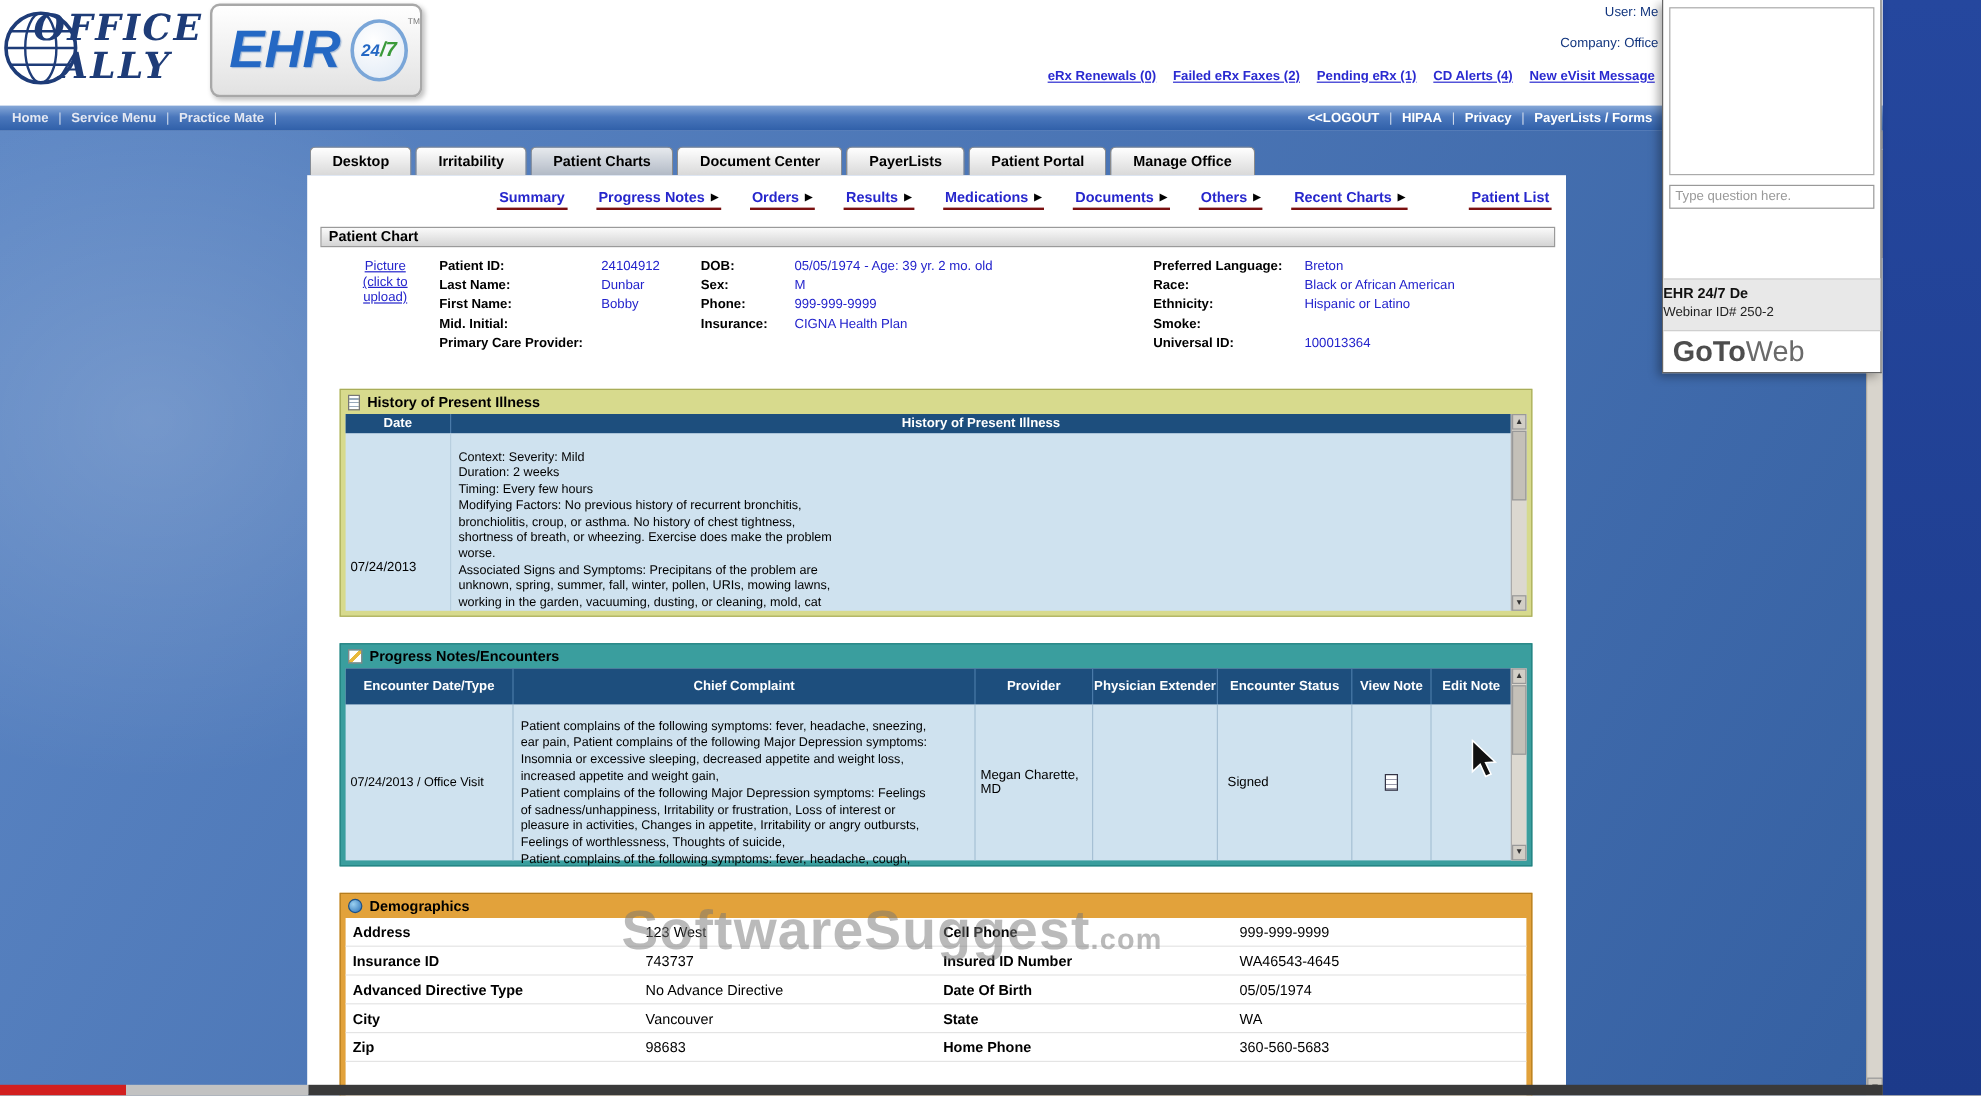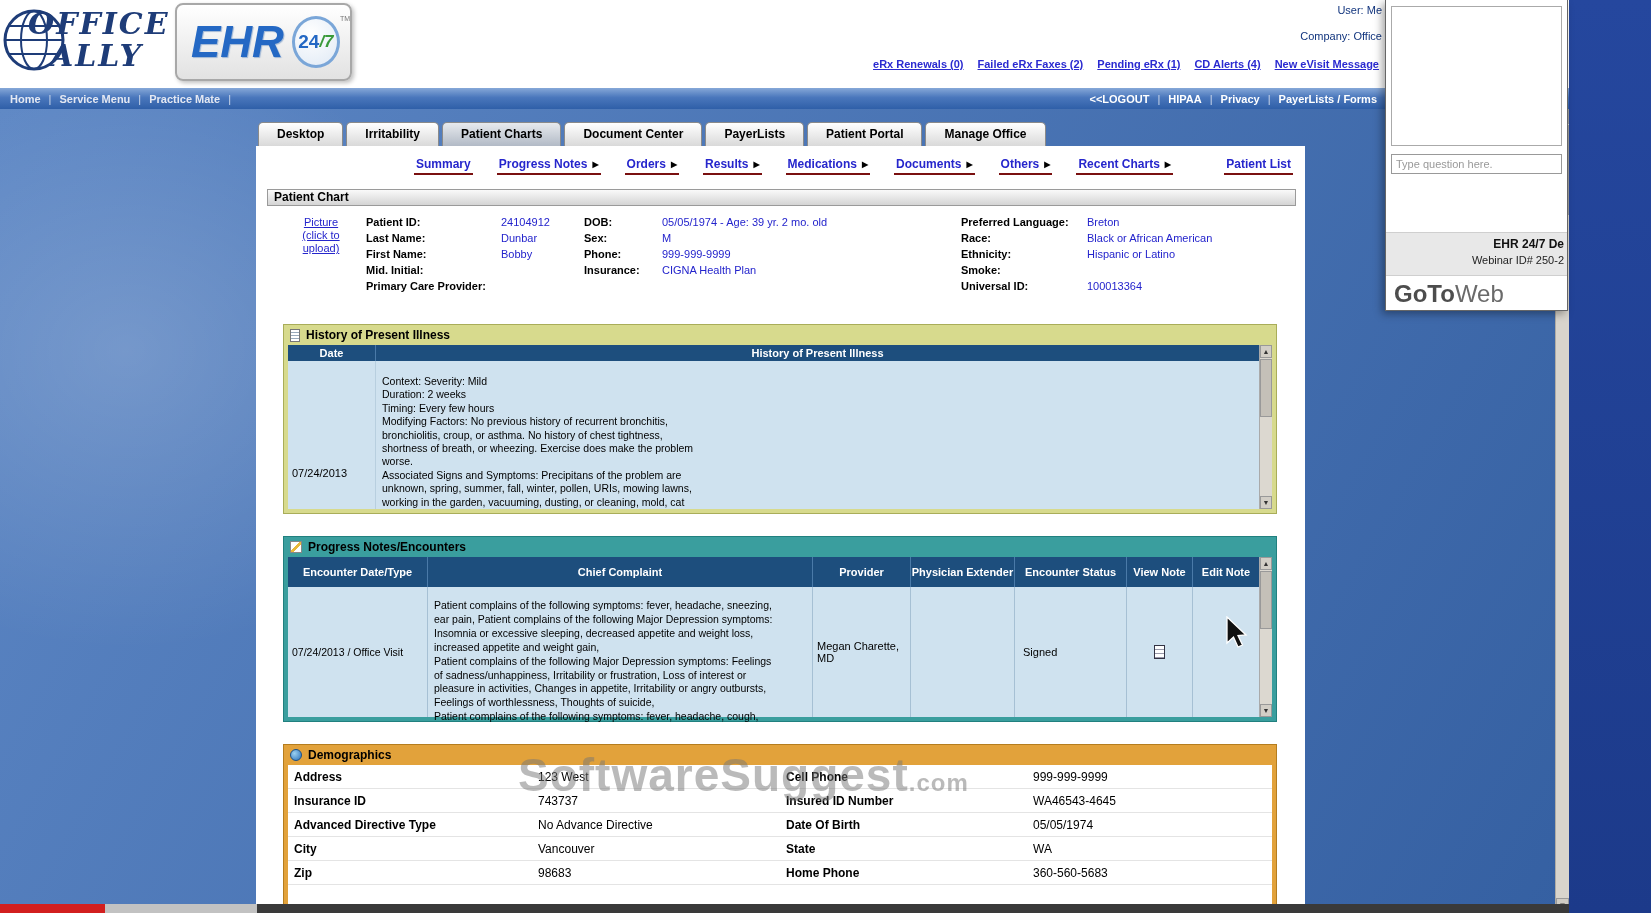--- a/index.html
+++ b/index.html
@@ -12,21 +12,21 @@
   
   .app-header { position:absolute; left:0; top:0; width:1569px; height:88px; background:#fff; }
   .oa-logo { position:absolute; left:2px; top:2px; width:170px; height:84px; }
   .globe-icon { position:absolute; left:0; top:6px; }
   .oa-text { position:absolute; left:26px; top:6px; font-family:"DejaVu Serif", serif; font-style:italic; font-weight:bold; color:#1e3c78; letter-spacing:2px; }
   .oa-line1 { font-size:30px; line-height:32px; }
   .oa-line2 { font-size:30px; line-height:32px; padding-left:22px; }
   .ehr-logo { position:absolute; left:175px; top:3px; width:177px; height:78px; border:2px solid #a8a8a8; border-radius:8px; background:linear-gradient(#ffffff,#e2e2e2); box-shadow:2px 2px 4px rgba(0,0,0,0.25); display:flex; align-items:center; padding-left:14px; }
   .ehr-text { font-size:44px; font-weight:bold; font-style:italic; color:#2468c4; text-shadow:1px 1px 1px #9fb6d4; }
   .ehr-badge { width:52px; height:52px; margin-left:8px; border:3px solid #7aa6d8; border-radius:50%; background:radial-gradient(circle at 38% 32%, #ffffff, #dfe9f5); display:flex; align-items:center; justify-content:center; }
-  .b24 { font-size:19px; font-weight:bold; color:#2468c4; }
+  .b24 { font-size:14px; font-weight:bold; font-style:italic; color:#2468c4; }
   .b7 { font-size:17px; font-weight:bold; font-style:italic; color:#3a9a3a; }
   .ehr-tm { font-size:7px; color:#777; align-self:flex-start; margin-top:10px; }
   .user-info { position:absolute; right:187px; top:4px; text-align:right; color:#12357e; font-size:11px; line-height:13px; }
   .user-info div { margin-bottom:13px; }
   .erx-links { position:absolute; right:190px; top:58px; display:flex; gap:14px; }
   .erx-link { color:#2a2ad0; font-size:11px; font-weight:bold; text-decoration:underline; white-space:nowrap; cursor:pointer; }
 
   
   .main-nav { position:absolute; left:0; top:88px; width:1569px; height:21px; background:linear-gradient(#86a8d8 0%, #4a77bc 45%, #2f5fa8 100%); display:flex; align-items:center; font-size:11px; font-weight:bold; }
   .nav-left { padding-left:10px; display:flex; gap:8px; align-items:center; color:#e4e8f2; }
@@ -111,21 +111,21 @@
   .bs-thumb { height:90px; background:#bcb8b0; border:1px solid #999; margin-top:1px; cursor:pointer; }
 
   
   .desktop-strip { position:absolute; left:1569px; top:0; width:82px; height:913px; background:linear-gradient(#25479e,#1c3a8a); }
 
   
   .webinar-panel { position:absolute; left:1385px; top:0; width:183px; height:311px; background:#fff; border:1px solid #666; border-top:none; box-shadow:-3px 3px 8px rgba(0,0,0,0.35); z-index:50; }
   .wq-box { position:absolute; left:5px; top:6px; right:5px; height:140px; background:#fff; border:1px solid #aaa; }
   .wq-input { position:absolute; left:5px; top:154px; right:5px; width:171px; height:20px; border:1px solid #999; font-size:11px; padding:0 4px; font-family:"Liberation Sans", sans-serif; }
   .wq-input::placeholder { color:#999; }
-  .w-info { position:absolute; left:0; top:232px; right:0; height:44px; background:#e8e8e8; border-top:1px solid #cfcfcf; border-bottom:1px solid #cfcfcf; padding:4px 3px 0 0; text-align:right; }
+  .w-info { position:absolute; left:0; top:232px; right:0; height:44px; background:#e8e8e8; border-top:1px solid #cfcfcf; border-bottom:1px solid #cfcfcf; padding:4px 3px 0 0; }
   .w-title { font-size:12px; font-weight:bold; color:#111; white-space:nowrap; }
   .w-id { font-size:11px; color:#222; margin-top:3px; white-space:nowrap; }
   .w-logo { position:absolute; left:8px; top:280px; font-size:24px; white-space:nowrap; }
   .wl-goto { font-weight:bold; color:#4d4d4d; }
   .wl-web { color:#6a6a6a; }
 
   
   .watermark { position:absolute; left:518px; top:748px; z-index:20; color:rgba(118,118,118,0.5); font-weight:bold; font-size:46px; letter-spacing:1px; pointer-events:none; }
   .wm-suffix { font-size:24px; font-weight:bold; }
 

